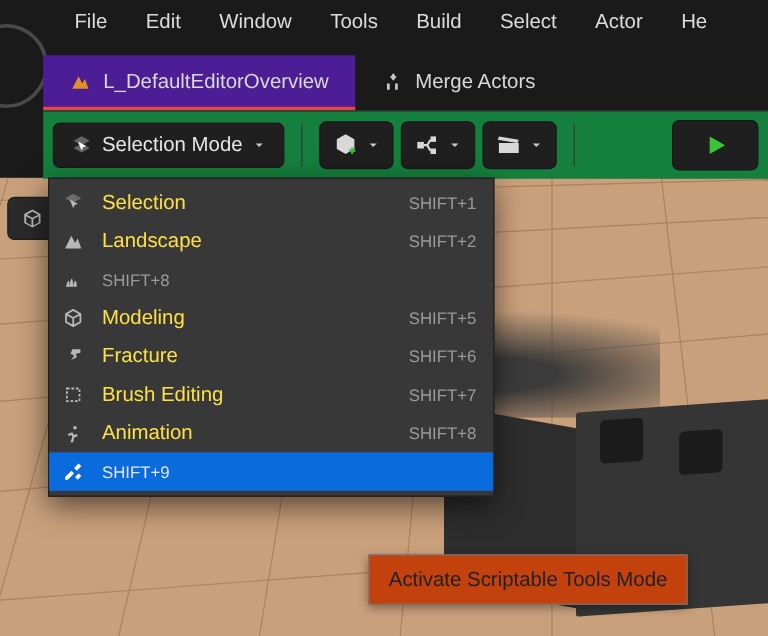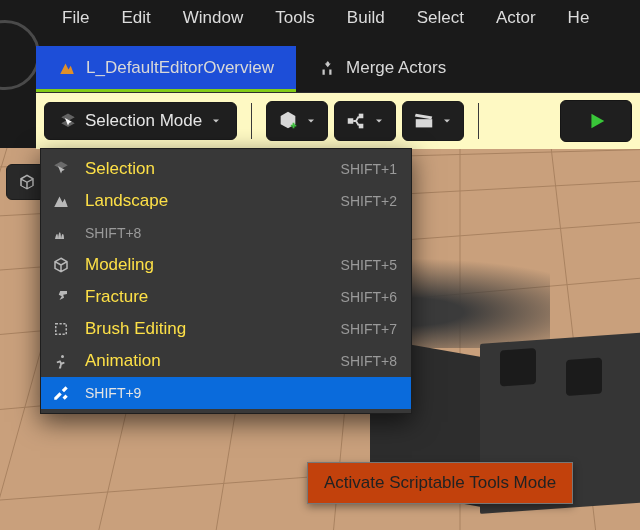--- a/index.html
+++ b/index.html
@@ -3,24 +3,24 @@
 <meta charset="utf-8">
 <style>
   html,body{margin:0;padding:0;width:640px;height:530px;overflow:hidden;font-family:"Segoe UI",Arial,sans-serif;background:#1a1a1a;color:#c8c8c8;user-select:none}
   .root{position:relative;width:640px;height:530px}
   
   .menubar{position:absolute;left:0;top:0;right:0;height:36px;display:flex;align-items:center;padding-left:46px;gap:0;}
   .menubar .item{color:#dcdcdc;font-size:17px;padding:6px 16px;cursor:pointer}
   
   .tabrow{position:absolute;left:36px;top:46px;right:0;height:46px;display:flex;align-items:stretch}
   .tab{display:flex;align-items:center;gap:10px;padding:0 22px;color:#d8d8d8;font-size:17px;border-bottom:3px solid transparent;cursor:pointer}
-  .tab.active{background:#1d4ed8;border-bottom:3px solid #84cc16}
+  .tab.active{background:#4c1d95;border-bottom:3px solid #ef4444}
   .tab .tabicon{width:18px;height:18px;display:flex;align-items:center;justify-content:center}
   
-  .toolbar{position:absolute;left:36px;top:92px;right:0;height:56px;background:#fef9c3;display:flex;align-items:center;padding:0 8px;gap:6px;border-top:1px solid #2e2e2e}
+  .toolbar{position:absolute;left:36px;top:92px;right:0;height:56px;background:#15803d;display:flex;align-items:center;padding:0 8px;gap:6px;border-top:1px solid #2e2e2e}
   .tbtn{display:flex;align-items:center;gap:8px;padding:8px 14px;border:1px solid #1a1a1a;border-radius:6px;background:#1f1f1f;color:#e6e6e6;font-size:17px;cursor:pointer}
   .tbtn.small{padding:8px 10px;gap:6px}
   .chev{width:12px;height:12px}
   .vsep{width:1px;height:36px;background:#3a3a3a;margin:0 8px}
   .playbtn{display:flex;align-items:center;justify-content:center;width:70px;height:40px;background:#1f1f1f;border:1px solid #151515;border-radius:6px;margin-left:auto;cursor:pointer}
   
   .viewport{position:absolute;left:0;top:148px;right:0;bottom:0;overflow:hidden}
   .floor{position:absolute;inset:0;background:#c9a07c}
   .grid{position:absolute;inset:0;transform-origin:center 40%;}
   .cubeA{position:absolute;right:-10px;top:190px;width:170px;height:170px;background:#353535;transform:skewY(-4deg);border-radius:2px}

